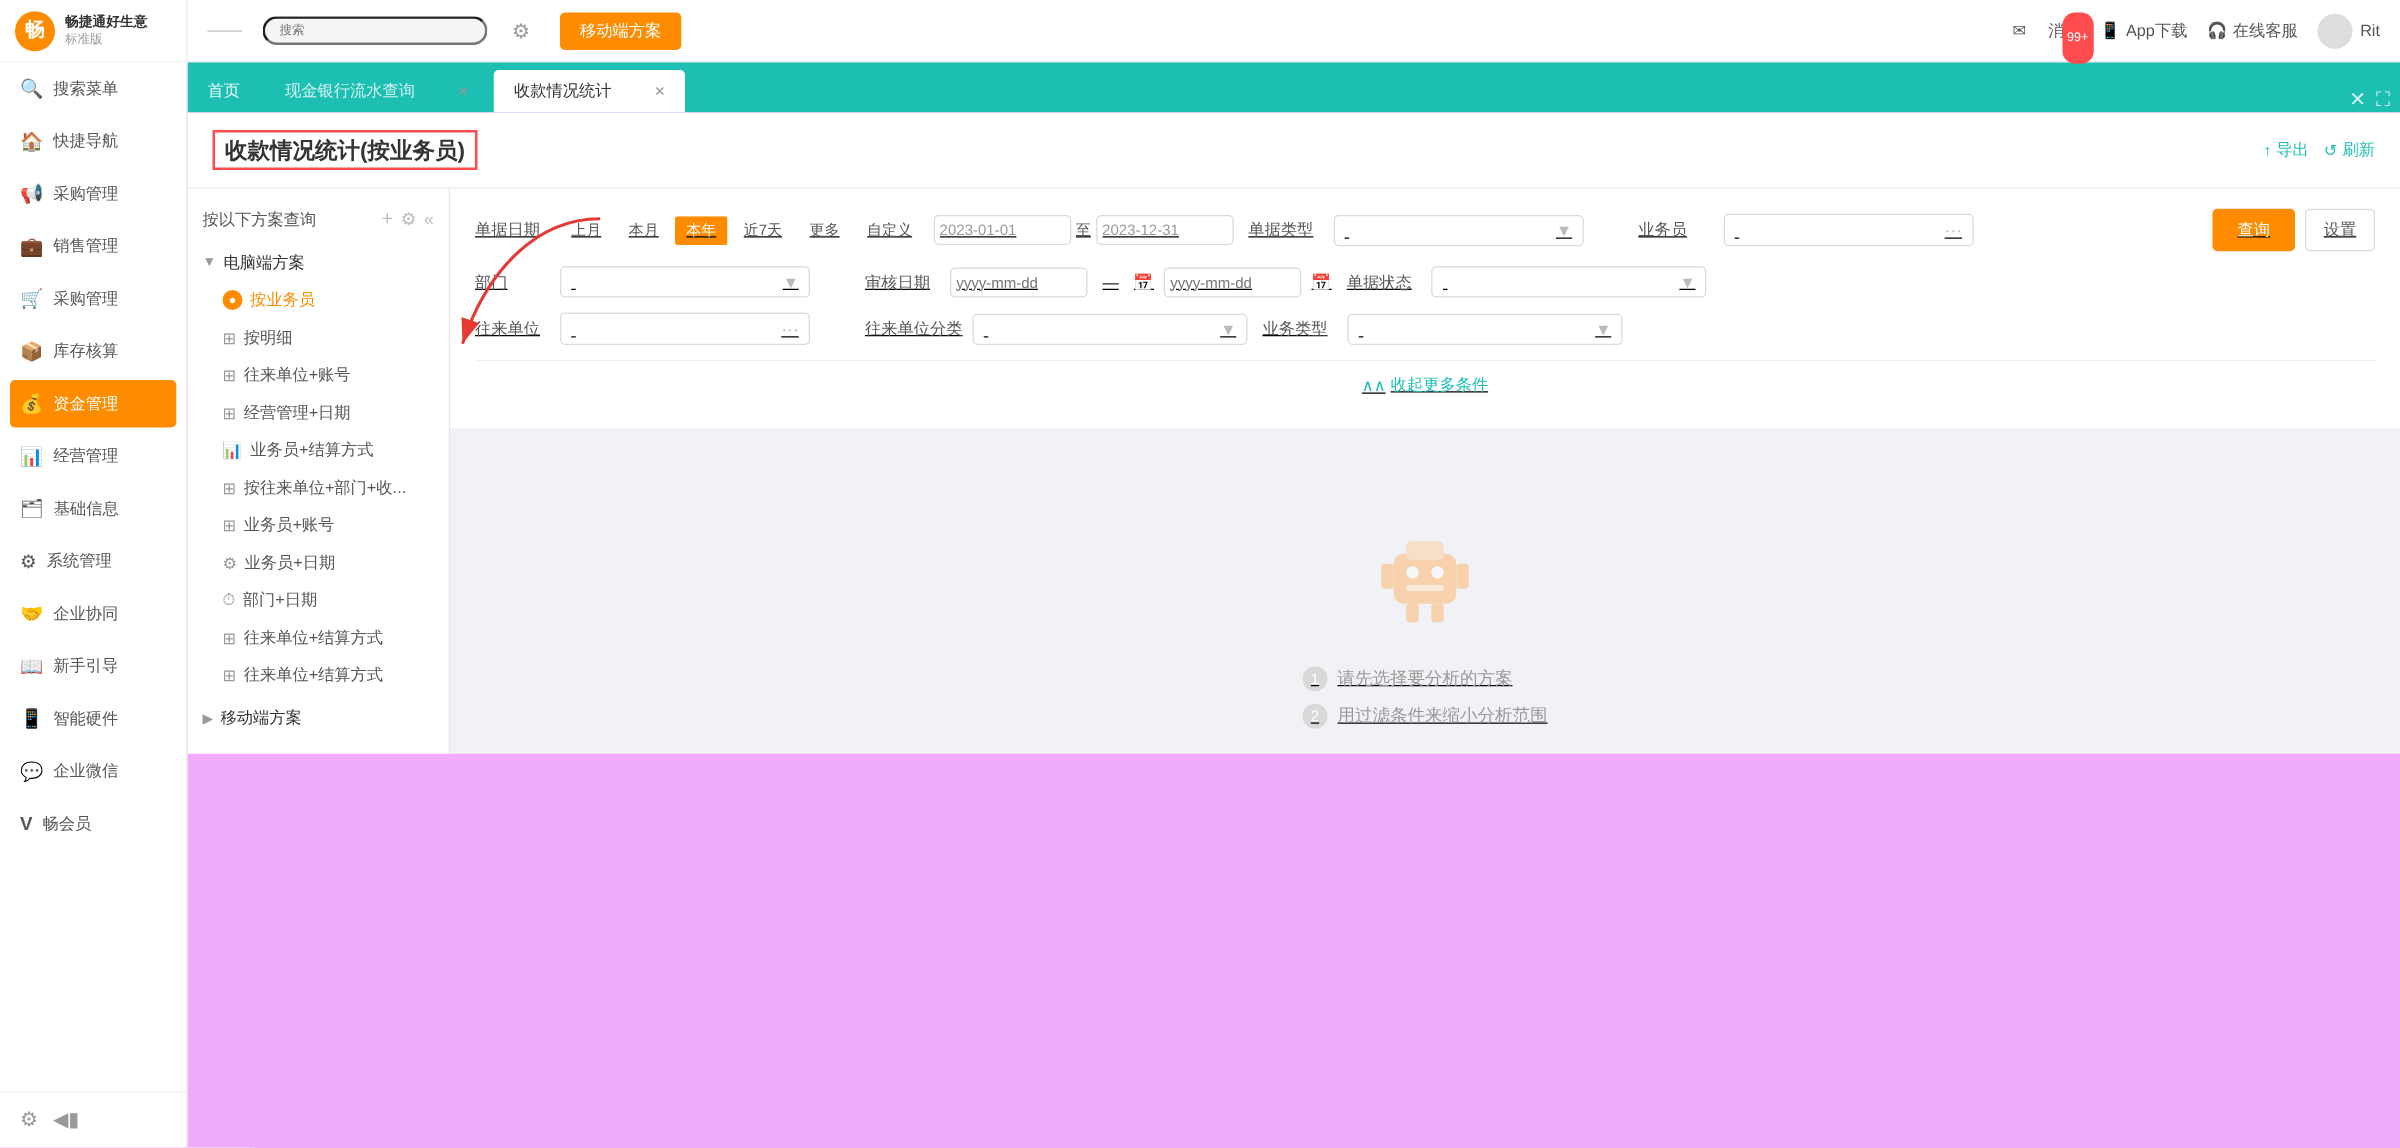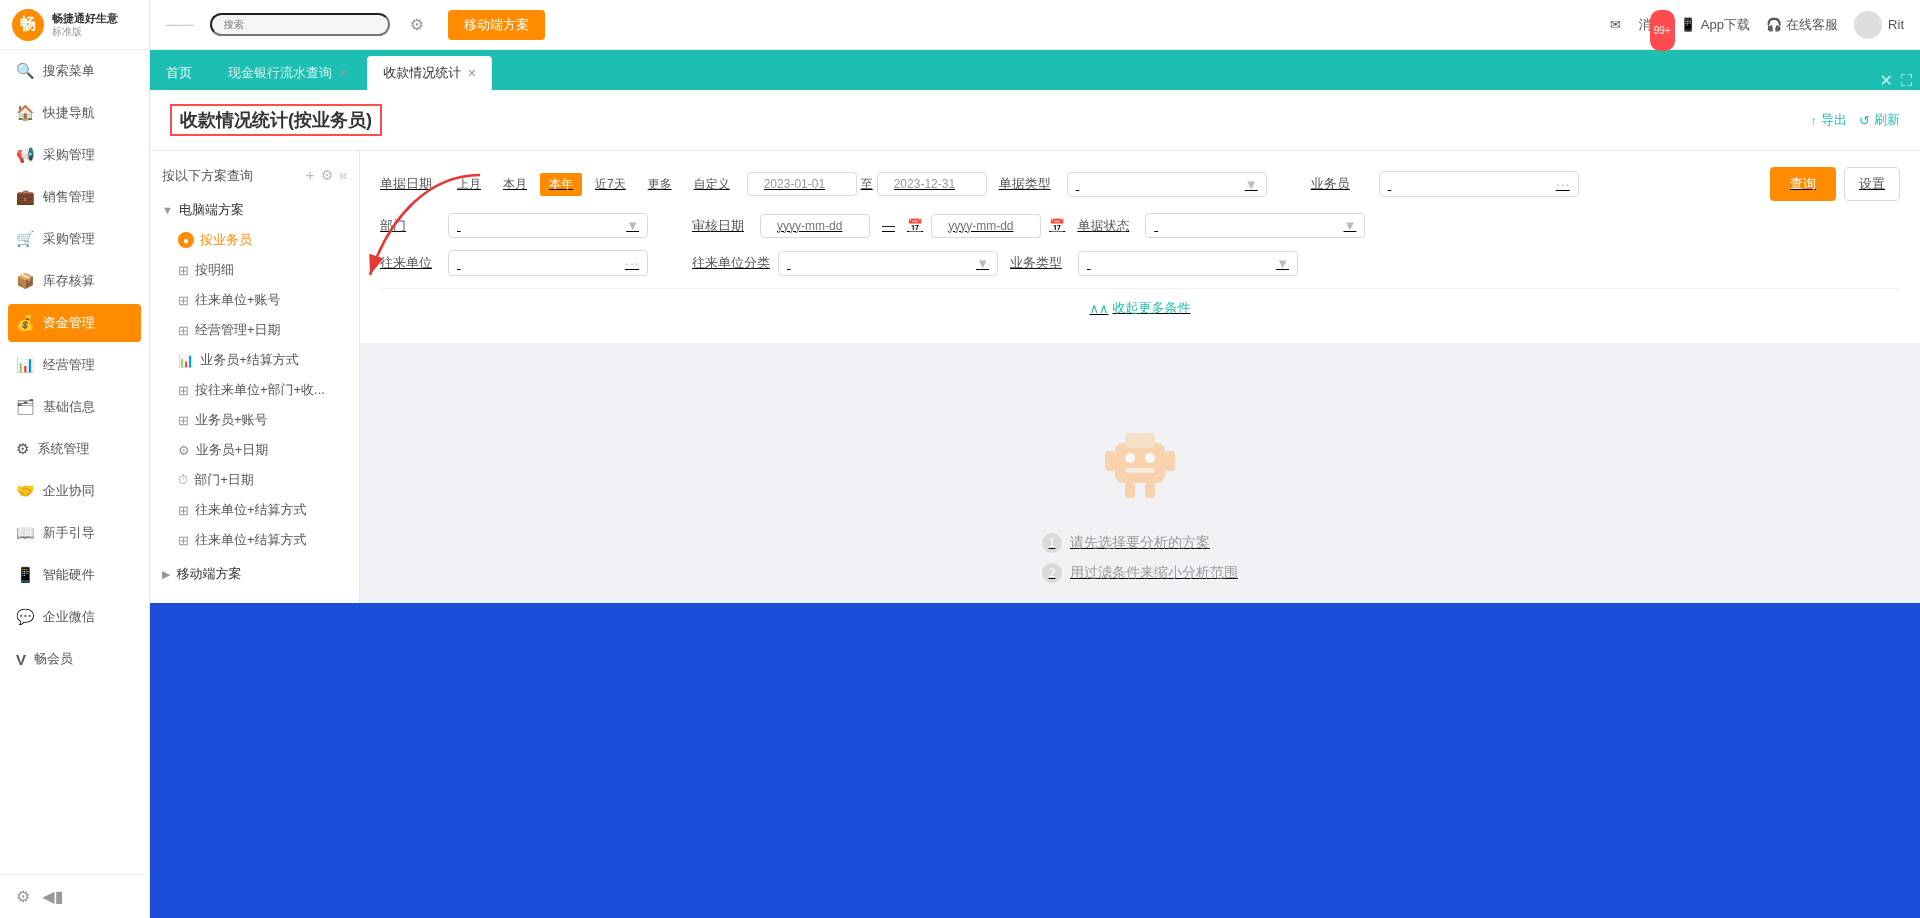--- a/index.html
+++ b/index.html
@@ -26,44 +26,44 @@
     .topbar-search { background: #f5f5f5; border-radius: 16px; padding: 4px 12px; font-size: 10px; color: #bbb; width: 180px; }
     .topbar-settings { color: #999; font-size: 16px; cursor: pointer; margin-left: 4px; }
     .topbar-trial-btn { background: #ff8c00; color: #fff; border: none; border-radius: 4px; padding: 6px 16px; font-size: 13px; cursor: pointer; margin-left: 8px; }
     .topbar-right { margin-left: auto; display: flex; align-items: center; gap: 16px; color: #555; font-size: 13px; }
     .topbar-msg { position: relative; }
     .badge { background: #ff4d4f; color: #fff; font-size: 10px; border-radius: 10px; padding: 15px 4px; position: absolute; top: -6px; right: -10px; }
     .topbar-avatar { width: 28px; height: 28px; background: #ddd; border-radius: 50%; }
 
     
     .tabs-bar { height: 40px; background: #1ebfb3; display: flex; align-items: flex-end; padding: 0 0 0 0; }
-    .tab { display: flex; align-items: center; padding: 0 16px; height: 34px; font-size: 13px; cursor: pointer; color: rgba(255,255,255,0.8); background: transparent; border-radius: 4px 4px 0 0; margin-left: 4px; }
+    .tab { display: flex; align-items: center; padding: 0 16px; height: 34px; font-size: 13px; cursor: pointer; color: rgba(255,255,255,0.8); background: transparent; border-radius: 4px 4px 0 0; margin-left: 4px; gap: 28px; }
     .tab.active { background: #fff; color: #333; }
     .tab-home { height: 34px; line-height: 34px; padding: 0 16px; color: rgba(255,255,255,0.9); font-size: 13px; cursor: pointer; }
     .tab-close { margin-left: 6px; color: #999; font-size: 11px; cursor: pointer; }
     .tabs-bar-right { margin-left: auto; display: flex; align-items: center; padding-right: 8px; gap: 8px; }
     .tabs-bar-btn { color: rgba(255,255,255,0.8); font-size: 16px; cursor: pointer; background: none; border: none; }
 
     
-    .page-content { flex: 1; overflow-y: auto; background: #1d4ed8; }
+    .page-content { flex: 1; overflow-y: auto; background: #f0abfc; }
     .page-header { background: #fff; padding: 14px 20px; display: flex; align-items: center; border-bottom: 1px solid #e8e8e8; }
     .page-title { font-size: 18px; font-weight: bold; color: #333; border: 2px solid #ff4d4f; padding: 2px 8px; }
     .page-header-right { margin-left: auto; display: flex; gap: 12px; }
     .btn-export { background: none; border: none; color: #1ebfb3; font-size: 13px; cursor: pointer; display: flex; align-items: center; gap: 4px; }
     .btn-refresh { background: none; border: none; color: #1ebfb3; font-size: 13px; cursor: pointer; display: flex; align-items: center; gap: 4px; }
 
     
     .filter-section { background: #fff; margin: 0; padding: 16px 20px; }
     .filter-row { display: flex; align-items: center; margin-bottom: 12px; flex-wrap: wrap; gap: 12px; }
     .filter-item { display: flex; align-items: center; gap: 8px; min-width: 300px; }
     .filter-label { color: #555; font-size: 13px; white-space: nowrap; min-width: 60px; }
     .filter-date-group { display: flex; align-items: center; gap: 4px; }
     .date-shortcut { padding: 2px 8px; font-size: 12px; cursor: pointer; color: #555; border: 1px solid transparent; border-radius: 2px; }
     .date-shortcut.active { background: #ff8c00; color: #fff; border-radius: 2px; }
-    .date-input { border: 1px solid #d9d9d9; border-radius: 4px; padding: 4px 16px; font-size: 12px; color: #999; width: 110px; }
+    .date-input { border: 1px solid #d9d9d9; border-radius: 4px; padding: 4px 4px; font-size: 12px; color: #999; width: 110px; }
     .filter-select { border: 1px solid #d9d9d9; border-radius: 4px; padding: 4px 8px; font-size: 13px; color: #555; min-width: 200px; display: flex; align-items: center; justify-content: space-between; cursor: pointer; }
     .filter-select-arrow { color: #bbb; }
     .btn-query { background: #ff8c00; color: #fff; border: none; border-radius: 4px; padding: 7px 20px; font-size: 13px; cursor: pointer; }
     .btn-setting { background: #fff; color: #555; border: 1px solid #d9d9d9; border-radius: 4px; padding: 7px 14px; font-size: 13px; cursor: pointer; }
     .date-range { display: flex; align-items: center; gap: 4px; font-size: 12px; color: #555; }
 
     
     .collapse-bar { display: flex; justify-content: center; padding: 10px 0; background: #fff; border-top: 1px solid #f0f0f0; }
     .btn-collapse { background: none; border: none; color: #1ebfb3; font-size: 13px; cursor: pointer; display: flex; align-items: center; gap: 4px; }
 

